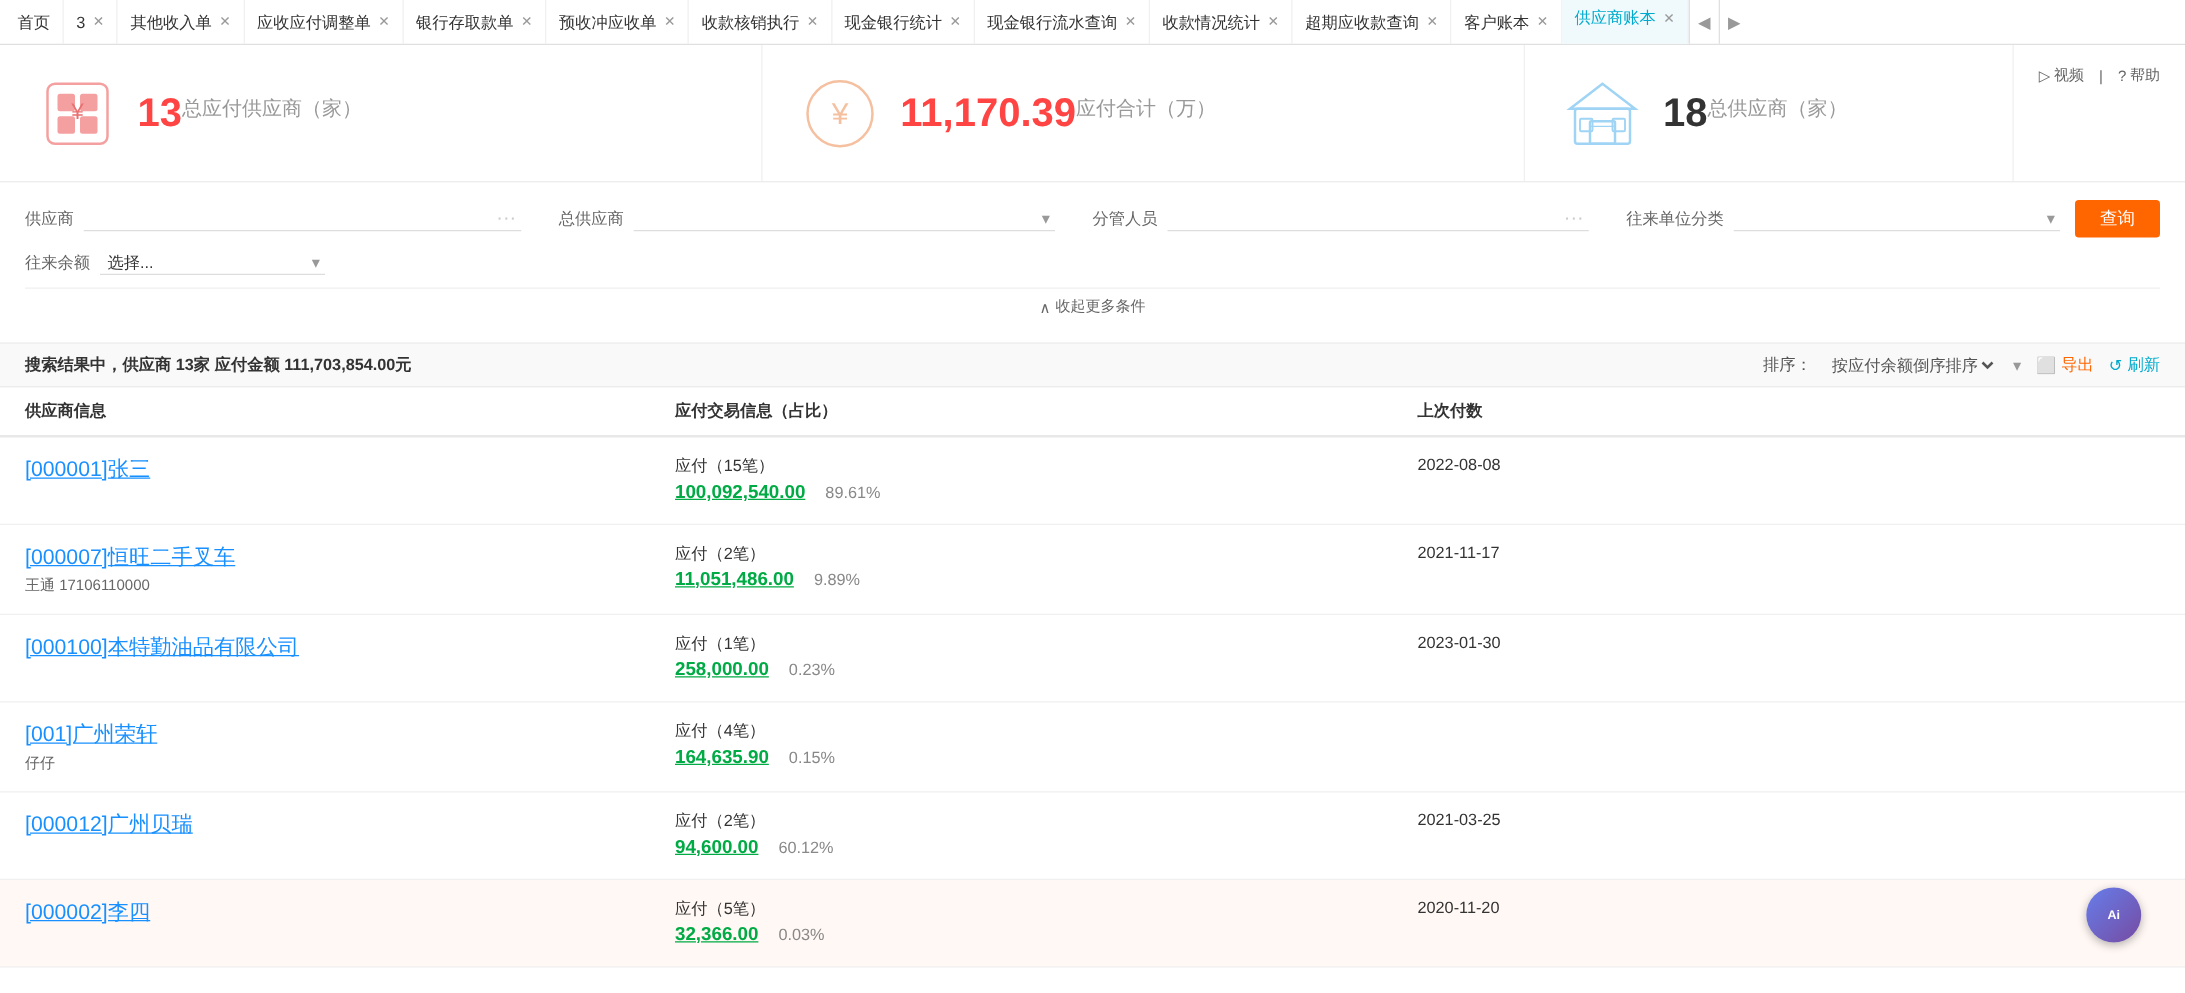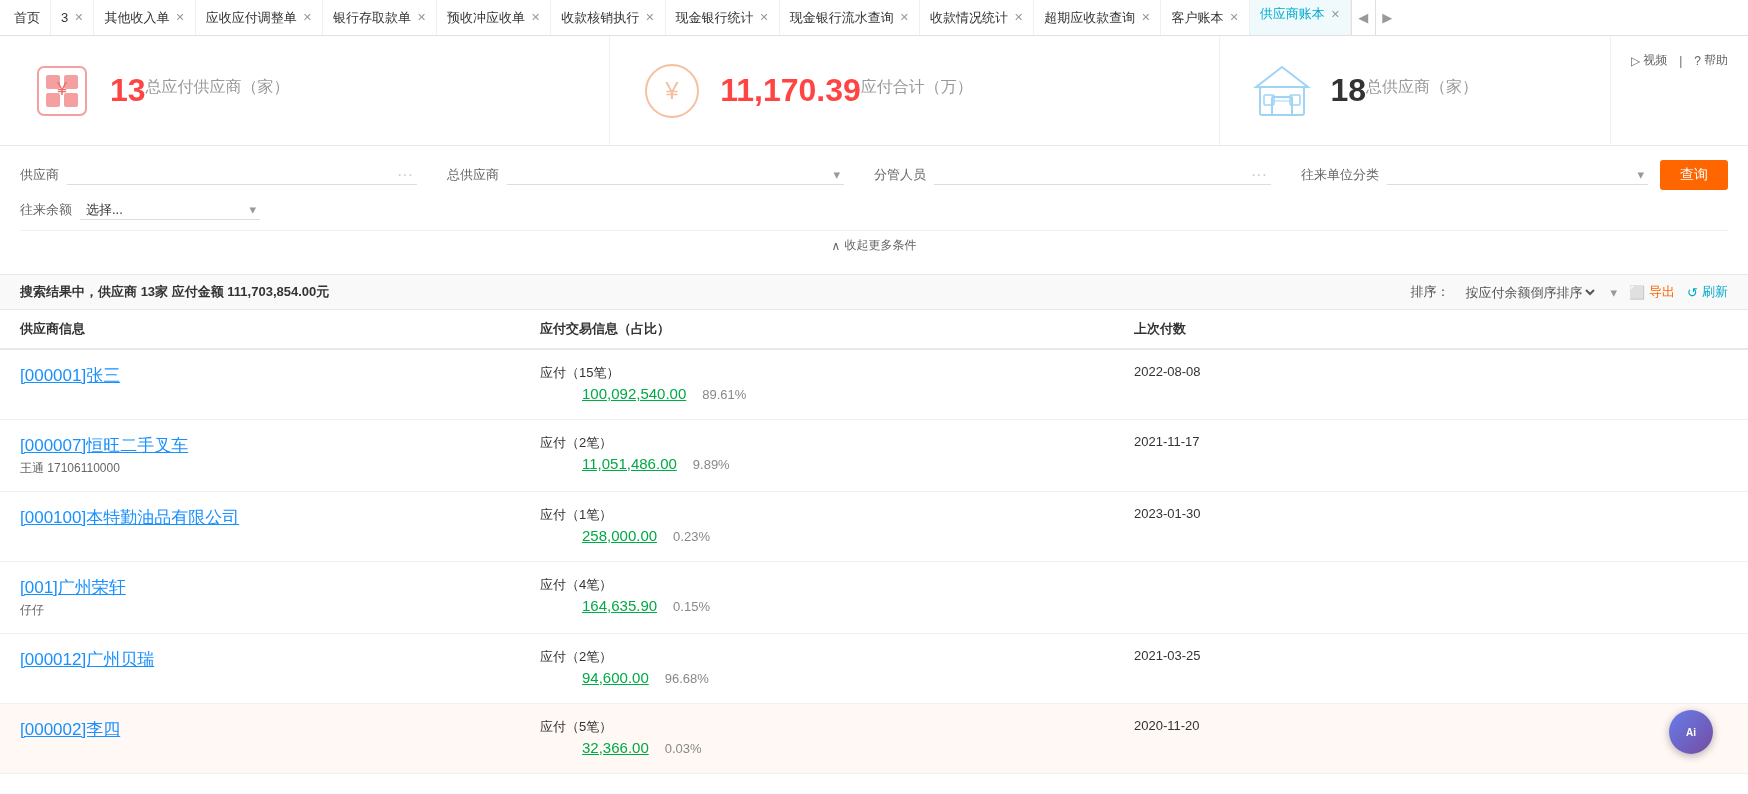--- a/index.html
+++ b/index.html
@@ -80,21 +80,21 @@
     }
     .table-row {
       display: grid; grid-template-columns: 520px 1fr 1fr;
       padding: 14px 20px; border-bottom: 1px solid #f0f0f0;
       align-items: start; min-height: 70px;
     }
     .table-row.highlighted { background: #fff8f5; }
     .supplier-link { color: #1890ff; text-decoration: underline; cursor: pointer; font-size: 17px; }
     .supplier-sub { color: #666; font-size: 12px; margin-top: 3px; }
     .payable-label { color: #333; font-size: 13px; }
-    .payable-amount { color: #00aa44; font-size: 15px; font-weight: normal; text-decoration: underline; cursor: pointer; margin-top: 3px; margin-left: 42px; }
+    .payable-amount { color: #00aa44; font-size: 15px; font-weight: bold; text-decoration: underline; cursor: pointer; margin-top: 3px; }
     .payable-percent { color: #888; font-size: 13px; margin-left: 16px; }
     .payable-row { display: flex; align-items: baseline; gap: 0; }
     .last-pay-date { color: #333; font-size: 13px; }
 
     
     .main-content { height: calc(794px - 36px - 110px - 140px - 40px); overflow-y: auto; }
     ::-webkit-scrollbar { width: 6px; }
     ::-webkit-scrollbar-thumb { background: #ccc; border-radius: 3px; }
   </style>
 </head>
@@ -378,21 +378,21 @@
 
     <div class="table-row">
       <div>
         <div class="supplier-link">[000012]广州贝瑞</div>
         <div class="supplier-sub"></div>
       </div>
       <div>
         <div class="payable-label">应付（2笔）</div>
         <div class="payable-row">
           <span class="payable-amount">94,600.00</span>
-          <span class="payable-percent">96.68%</span>
+          <span class="payable-percent">60.12%</span>
         </div>
       </div>
       <div>
         <span class="last-pay-date">2021-03-25</span>
       </div>
     </div>
 
     <div class="table-row highlighted">
       <div>
         <div class="supplier-link">[000002]李四</div>

